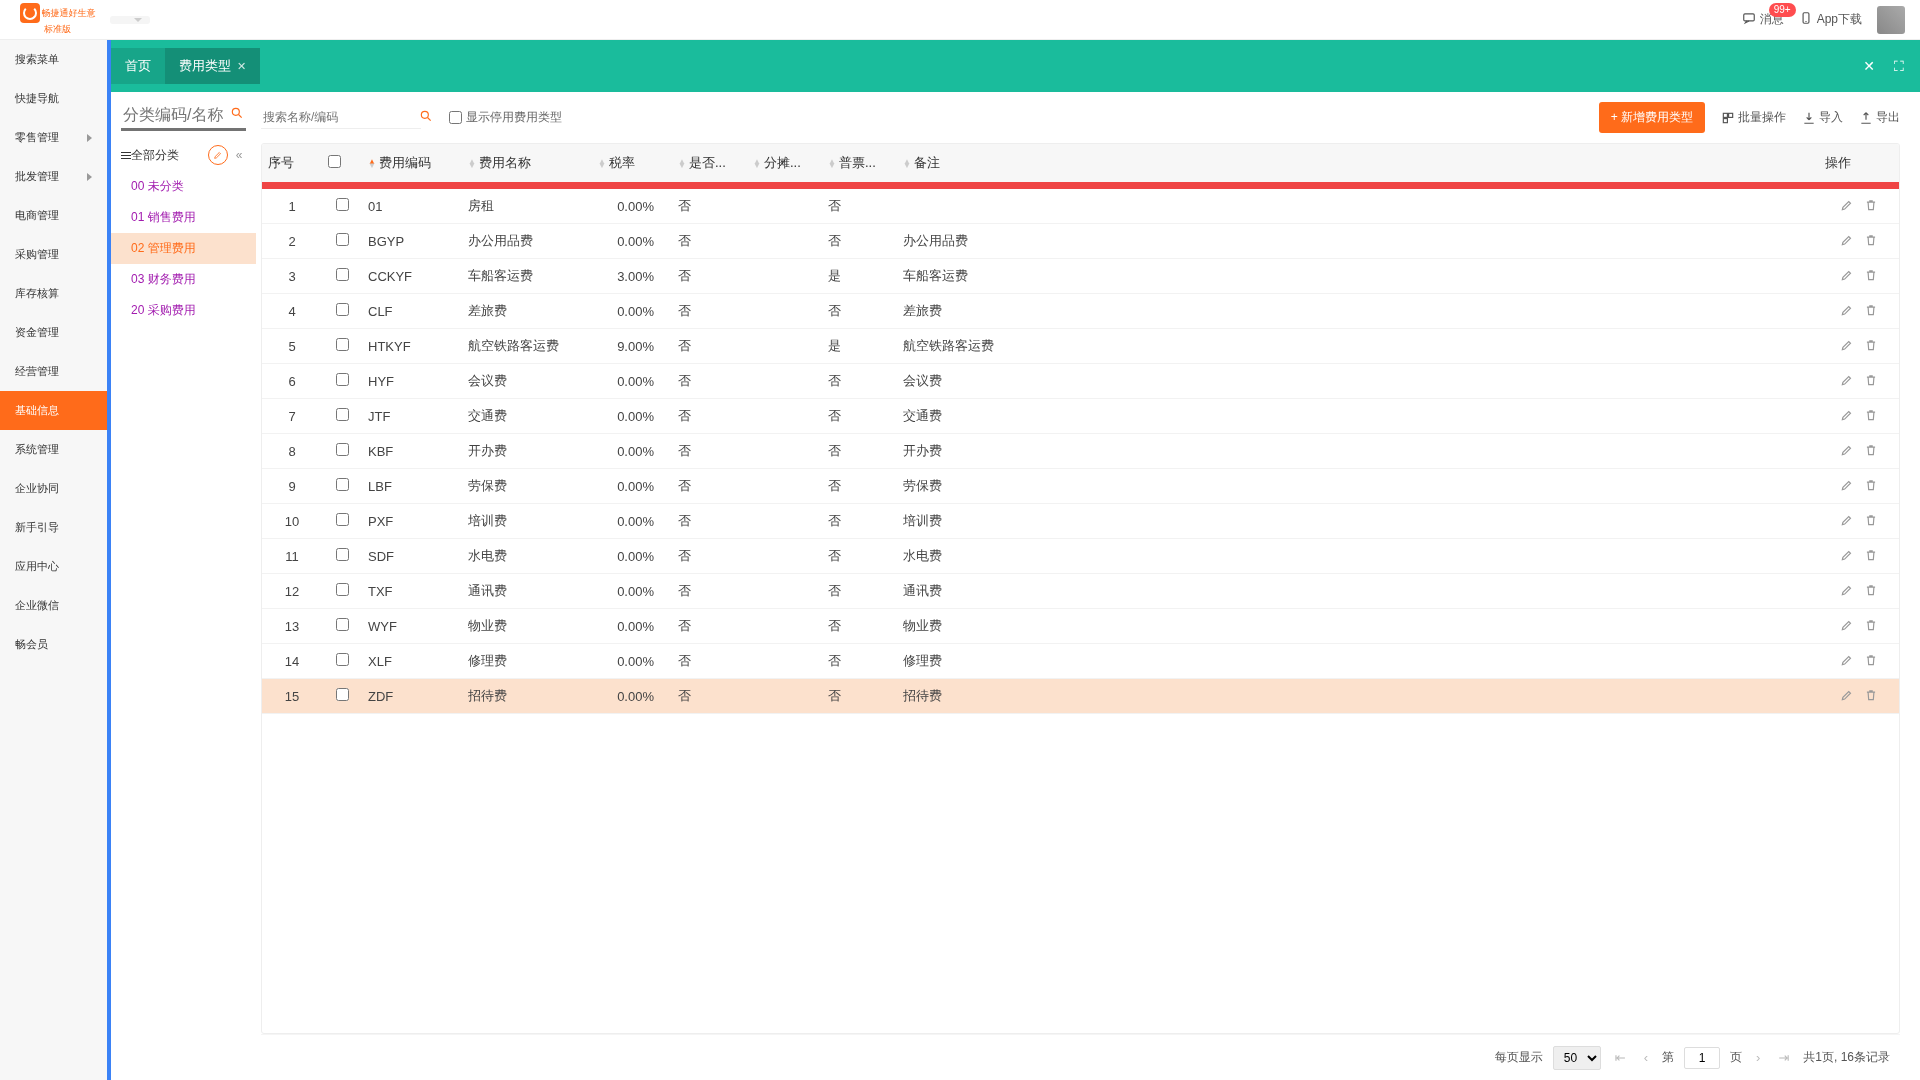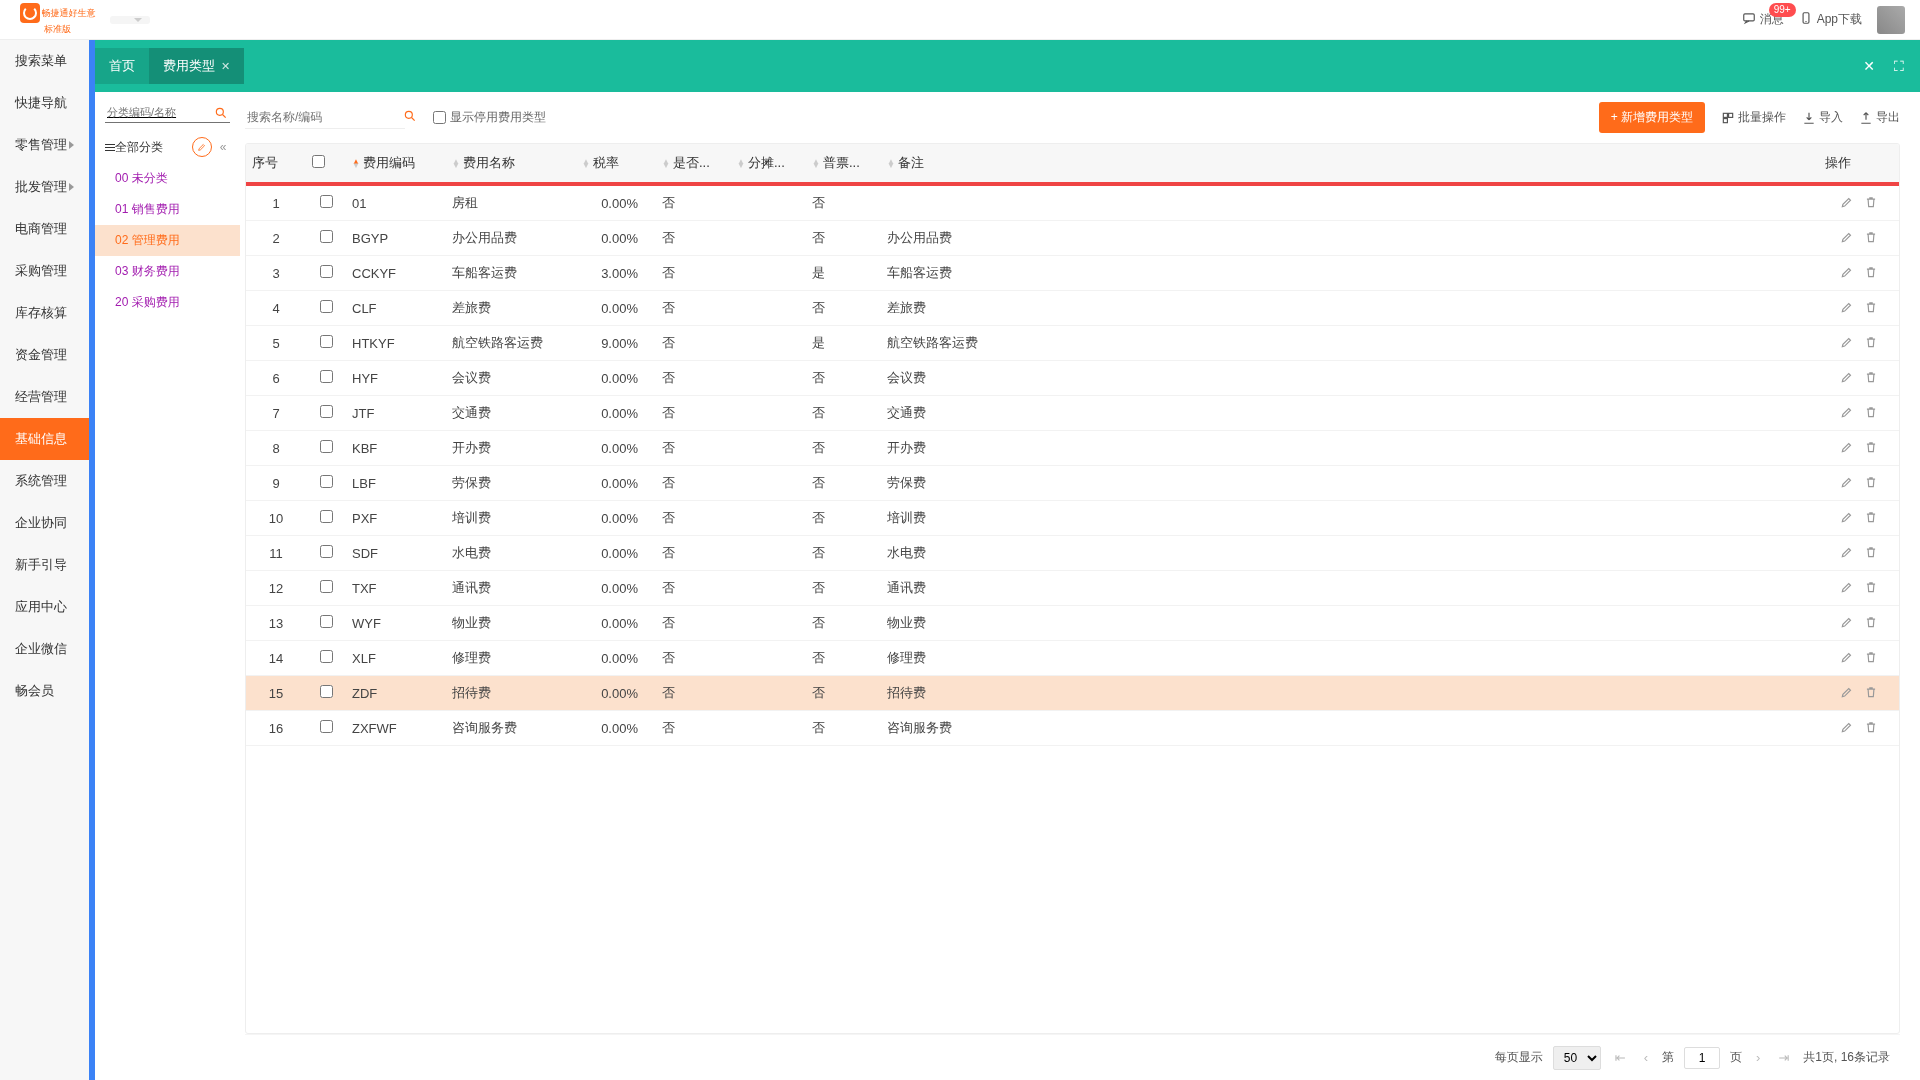--- a/index.html
+++ b/index.html
@@ -10,38 +10,38 @@
 .logo-icon::before { content: ""; position: absolute; width: 10px; height: 10px; border: 2px solid #fff; border-radius: 50%; top: 3px; left: 3px; border-top-color: transparent; }
 .logo-text { font-size: 9px; color: #ff6b1a; }
 .company-select { margin-left: 10px; padding: 4px 30px 4px 10px; background: #f5f5f5; border-radius: 3px; color: #999; font-size: 12px; position: relative; }
 .company-select::after { content: ""; position: absolute; right: 8px; top: 50%; border: 4px solid transparent; border-top-color: #ccc; transform: translateY(-25%); }
 .top-right { margin-left: auto; display: flex; align-items: center; gap: 15px; }
 .top-item { display: flex; align-items: flex-start; gap: 4px; color: #555; font-size: 12px; position: relative; cursor: pointer; }
 .badge { position: absolute; top: -8px; right: -12px; background: #ff4d4f; color: #fff; border-radius: 8px; padding: 0 5px; font-size: 10px; line-height: 14px; }
 .avatar { width: 28px; height: 28px; background: linear-gradient(45deg, #888, #aaa); border-radius: 3px; }
 
 .main-layout { display: flex; height: calc(100vh - 40px); }
-.sidebar { width: 95px; background: #f7f7f7; border-right: 6px solid #3b82f6; display: flex; flex-direction: column; overflow-y: auto; font-size: 13px; }
+.sidebar { width: 111px; background: #f7f7f7; border-right: 4px solid #3b82f6; display: flex; flex-direction: column; overflow-y: auto; font-size: 11px; }
 .sidebar-item { padding: 12px 15px; color: #333; cursor: pointer; display: flex; align-items: center; justify-content: space-between; }
 .sidebar-item.active { background: #ff6b1a; color: #fff; }
 .caret { width: 0; height: 0; border-top: 4px solid transparent; border-bottom: 4px solid transparent; border-left: 5px solid #999; }
 
 .content-area { flex: 1; display: flex; flex-direction: column; }
 .tab-bar { height: 52px; background: #1abc9c; display: flex; align-items: center; color: #fff; position: relative; }
 .tab { height: 36px; display: flex; align-items: center; padding: 0 14px; cursor: pointer; gap: 6px; font-size: 13px; }
 .tab.home { background: #17a589; }
 .tab.active { background: #148f77; }
 .tab-close { font-size: 11px; opacity: 0.8; }
 .tab-actions { margin-left: auto; display: flex; gap: 8px; padding-right: 10px; }
 .tab-act-btn { width: 22px; height: 22px; display: flex; align-items: center; justify-content: center; cursor: pointer; font-size: 14px; }
 
 .workspace { flex: 1; display: flex; overflow: hidden; }
 .cat-panel { width: 145px; padding: 10px 0; display: flex; flex-direction: column; }
 .cat-search { padding: 0 10px 8px; position: relative; }
-.cat-search input { width: 100%; border: none; border-bottom: 1px solid #737373; padding: 4px 20px 4px 2px; font-size: 11px; outline: none; text-decoration: underline; }
+.cat-search input { width: 100%; border: none; border-bottom: 3px solid #737373; padding: 4px 20px 4px 2px; font-size: 16px; outline: none; }
 .cat-search-icon { position: absolute; right: 12px; top: 4px; color: #ff6b1a; font-size: 14px; }
 .cat-header { display: flex; align-items: center; padding: 6px 10px; font-size: 12px; }
 .cat-hamburger { display: inline-flex; flex-direction: column; gap: 2px; }
 .cat-hamburger span { width: 10px; height: 1px; background: #333; }
 .cat-edit-btn { margin-left: auto; width: 20px; height: 20px; border: 1px solid #ff6b1a; border-radius: 50%; display: flex; align-items: center; justify-content: center; color: #ff6b1a; font-size: 11px; }
 .cat-collapse { width: 14px; height: 14px; display: flex; align-items: center; justify-content: center; color: #999; cursor: pointer; font-size: 12px; margin-left: 4px; }
 .cat-list { flex: 1; }
 .cat-item { padding: 7px 10px 7px 20px; font-size: 12px; cursor: pointer; color: #a21caf; }
 .cat-item.selected { background: #fce1cd; color: #ff6b1a; }
 
@@ -50,21 +50,21 @@
 .tb-search { width: 160px; border: none; border-bottom: 1px solid #eee; padding: 4px 2px; font-size: 12px; outline: none; }
 .tb-search-icon { color: #ff6b1a; margin-left: -18px; }
 .tb-check { display: flex; align-items: center; gap: 4px; font-size: 12px; color: #666; }
 .tb-check input { width: 13px; height: 13px; }
 .tb-spacer { flex: 1; }
 .btn-primary { background: #ff6b1a; color: #fff; border: none; padding: 7px 12px; border-radius: 3px; font-size: 12px; cursor: pointer; }
 .btn-text { background: none; border: none; color: #555; font-size: 12px; cursor: pointer; display: flex; align-items: center; gap: 3px; }
 
 .grid { flex: 1; border: 1px solid #eee; border-radius: 3px; overflow: auto; }
 .grid table { width: 100%; border-collapse: collapse; table-layout: fixed; }
-.grid th { background: #f7f7f7; padding: 10px 6px; text-align: left; font-weight: normal; font-size: 13px; color: #333; border-bottom: 4px solid #ef4444; position: relative; }
+.grid th { background: #f7f7f7; padding: 10px 6px; text-align: left; font-weight: normal; font-size: 13px; color: #333; border-bottom: 7px solid #ef4444; position: relative; }
 .grid th .sort { display: inline-flex; flex-direction: column; margin-right: 3px; line-height: 4px; font-size: 8px; color: #ccc; vertical-align: middle; }
 .grid th .sort.asc .up { color: #ff6b1a; }
 .grid td { padding: 8px 6px; border-bottom: 1px solid #f2f2f2; font-size: 13px; color: #444; }
 .grid tbody tr.highlight { background: #fce1cd; }
 .col-seq { width: 60px; text-align: center; }
 .col-chk { width: 40px; text-align: center; }
 .col-code { width: 100px; }
 .col-name { width: 130px; }
 .col-rate { width: 80px; text-align: right; padding-right: 18px !important; }
 .col-bool { width: 75px; }
@@ -605,41 +605,20 @@
                     <div class="row-ops">
                       <span><svg class="icon" viewBox="0 0 24 24" fill="none" stroke="#999" stroke-width="2">
                           <path d="M4 20l4-1 10-10-3-3L5 16l-1 4z"></path>
                         </svg></span>
                       <span><svg class="icon" viewBox="0 0 24 24" fill="none" stroke="#999" stroke-width="2">
                           <path d="M5 7h14M10 7V5h4v2m-7 0l1 13h8l1-13"></path>
                         </svg></span>
                     </div>
                   </td>
                 </tr>
-                <tr>
-                  <td class="col-seq">16</td>
-                  <td class="col-chk"><input type="checkbox" class="row-chk" style=""></td>
-                  <td class="col-code">ZXFWF</td>
-                  <td class="col-name">咨询服务费</td>
-                  <td class="col-rate">0.00%</td>
-                  <td class="col-bool">否</td>
-                  <td class="col-alloc"></td>
-                  <td class="col-pz">否</td>
-                  <td class="col-remark">咨询服务费</td>
-                  <td class="col-ops">
-                    <div class="row-ops">
-                      <span><svg class="icon" viewBox="0 0 24 24" fill="none" stroke="#999" stroke-width="2">
-                          <path d="M4 20l4-1 10-10-3-3L5 16l-1 4z"></path>
-                        </svg></span>
-                      <span><svg class="icon" viewBox="0 0 24 24" fill="none" stroke="#999" stroke-width="2">
-                          <path d="M5 7h14M10 7V5h4v2m-7 0l1 13h8l1-13"></path>
-                        </svg></span>
-                    </div>
-                  </td>
-                </tr>
               </tbody>
           </table>
         </div>
 
         <div class="pager">
           <span>每页显示</span>
           <select><option>50</option></select>
           <span class="pg-btn">⇤</span>
           <span class="pg-btn">‹</span>
           <span>第</span>

